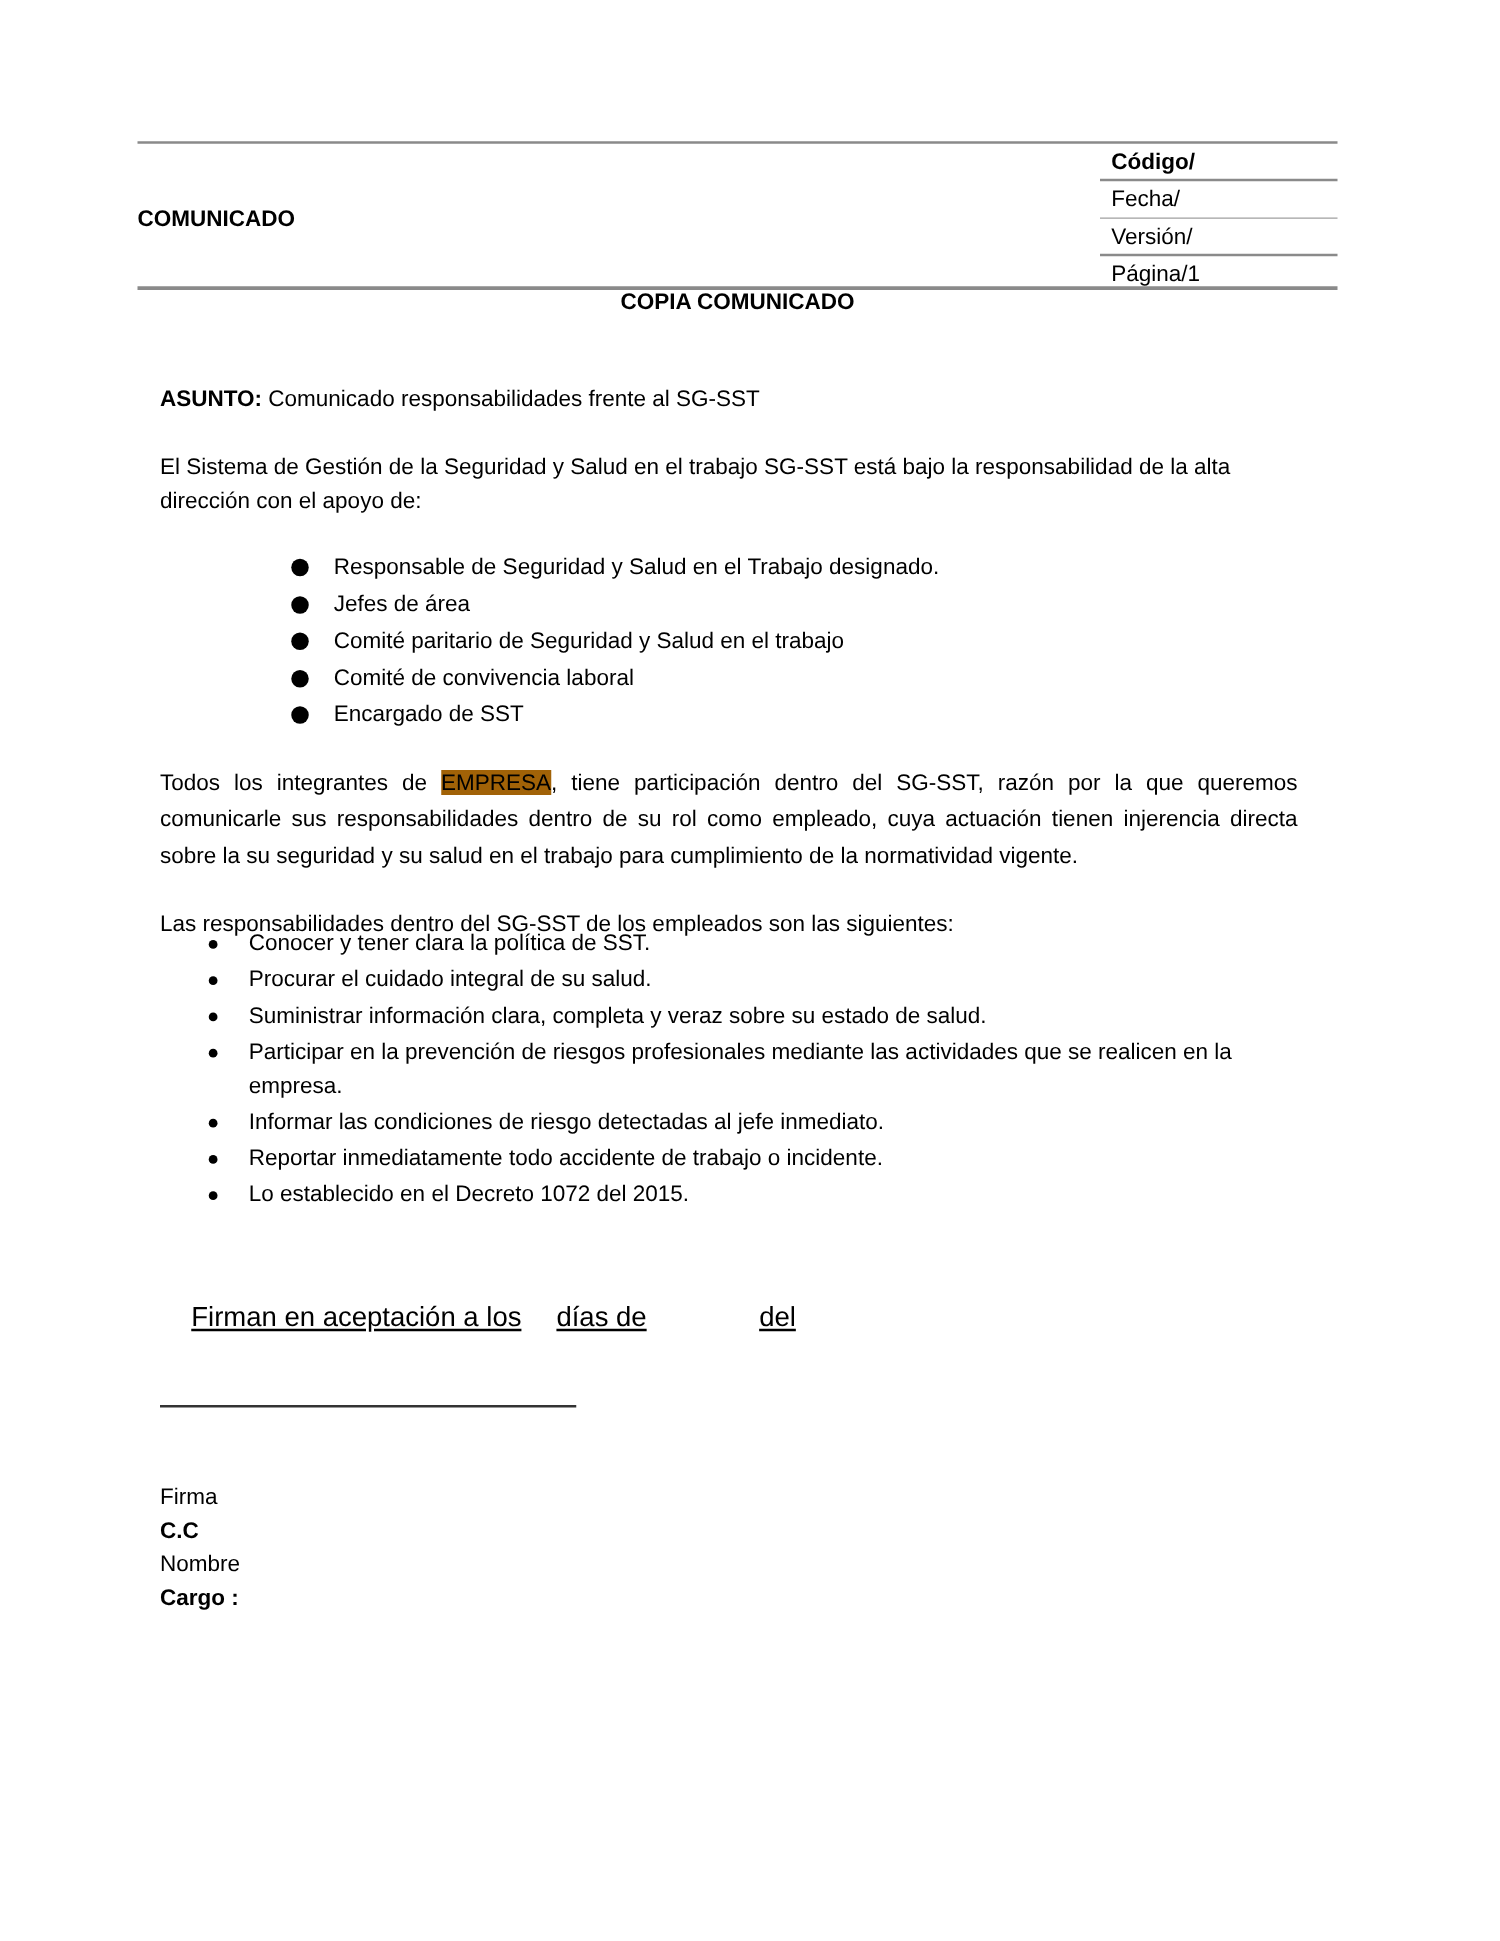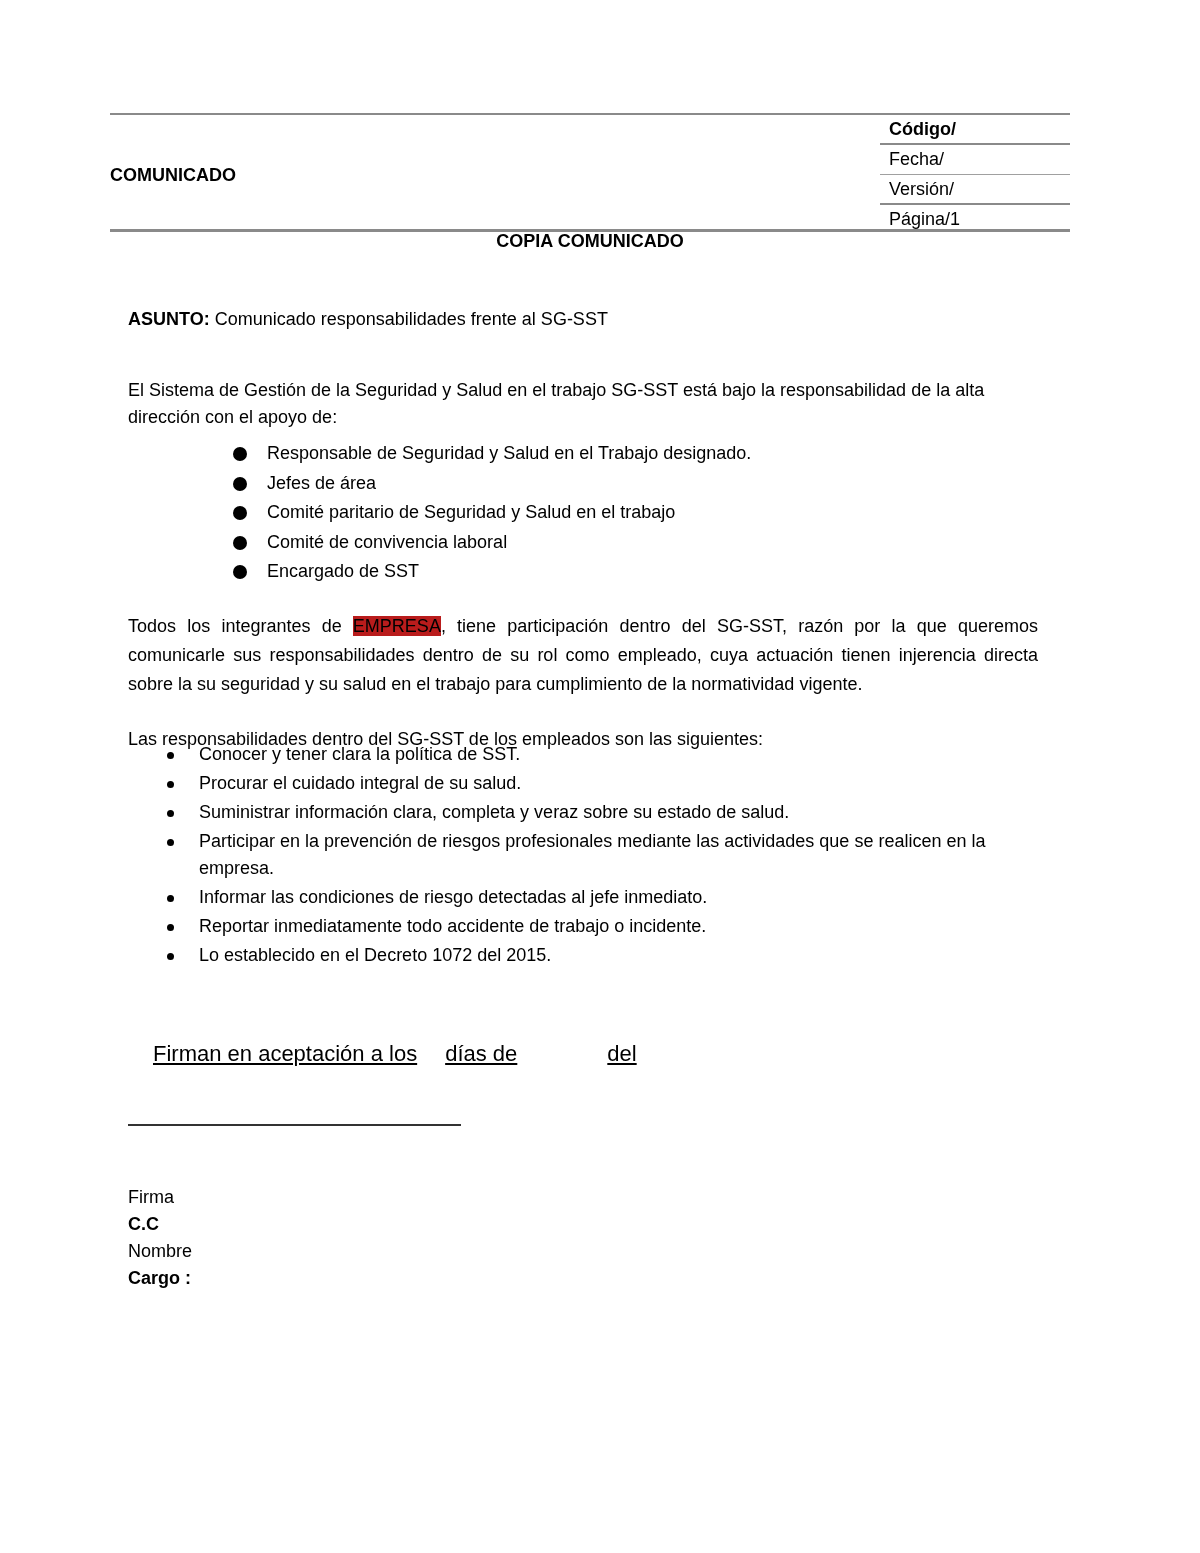--- a/index.html
+++ b/index.html
@@ -22,28 +22,28 @@
     .meta-row.r0 { top: 2px; } .meta-row.r0 span { font-weight: bold; }
     .meta-row.r1 { top: 32px; } .meta-row.r1 .sep { height: 1px; background: #a0a0a0; }
     .meta-row.r2 { top: 62px; }
     .meta-row.r3 { top: 92px; }
 
     .copia { position: absolute; left: 110px; width: 960px; top: 231px; text-align: center; font-weight: bold; font-size: 18px; }
 
     .asunto { position: absolute; left: 128px; top: 309px; font-size: 18px; }
     .asunto b { font-weight: bold; }
 
-    .para1 { position: absolute; left: 128px; top: 377px; width: 930px; font-size: 18px; line-height: 27px; }
+    .para1 { position: absolute; left: 128px; top: 360px; width: 930px; font-size: 18px; line-height: 27px; }
 
     .bullets1 { position: absolute; left: 230px; top: 440px; list-style: none; margin: 0; padding: 0; }
     .bullets1 li { position: relative; height: 29.5px; padding-left: 37px; font-size: 18px; line-height: 26px; }
     .bullets1 li .dot { position: absolute; left: 3px; top: 7px; width: 14px; height: 14px; border-radius: 50%; background: #000; }
 
     .para2 { position: absolute; left: 128px; top: 612px; width: 910px; font-size: 18px; line-height: 29px; text-align: justify; }
-    .hl { background: #b91c1c; }
+    .hl { background: #a16207; }
 
     .para3 { position: absolute; left: 128px; top: 729px; font-size: 18px; }
 
     .bullets2 { position: absolute; left: 160px; top: 741px; list-style: none; margin: 0; padding: 0; width: 880px; }
     .bullets2 li { position: relative; padding-left: 39px; font-size: 18px; line-height: 27px; margin-bottom: 2px; }
     .bullets2 li .dot { position: absolute; left: 7px; top: 11px; width: 7px; height: 7px; border-radius: 50%; background: #000; }
 
     .firman { position: absolute; left: 153px; top: 1041px; font-size: 22px; white-space: pre; text-decoration: underline; }
     .firman .gap1 { display: inline-block; width: 28px; }
     .firman .gap2 { display: inline-block; width: 90px; }

